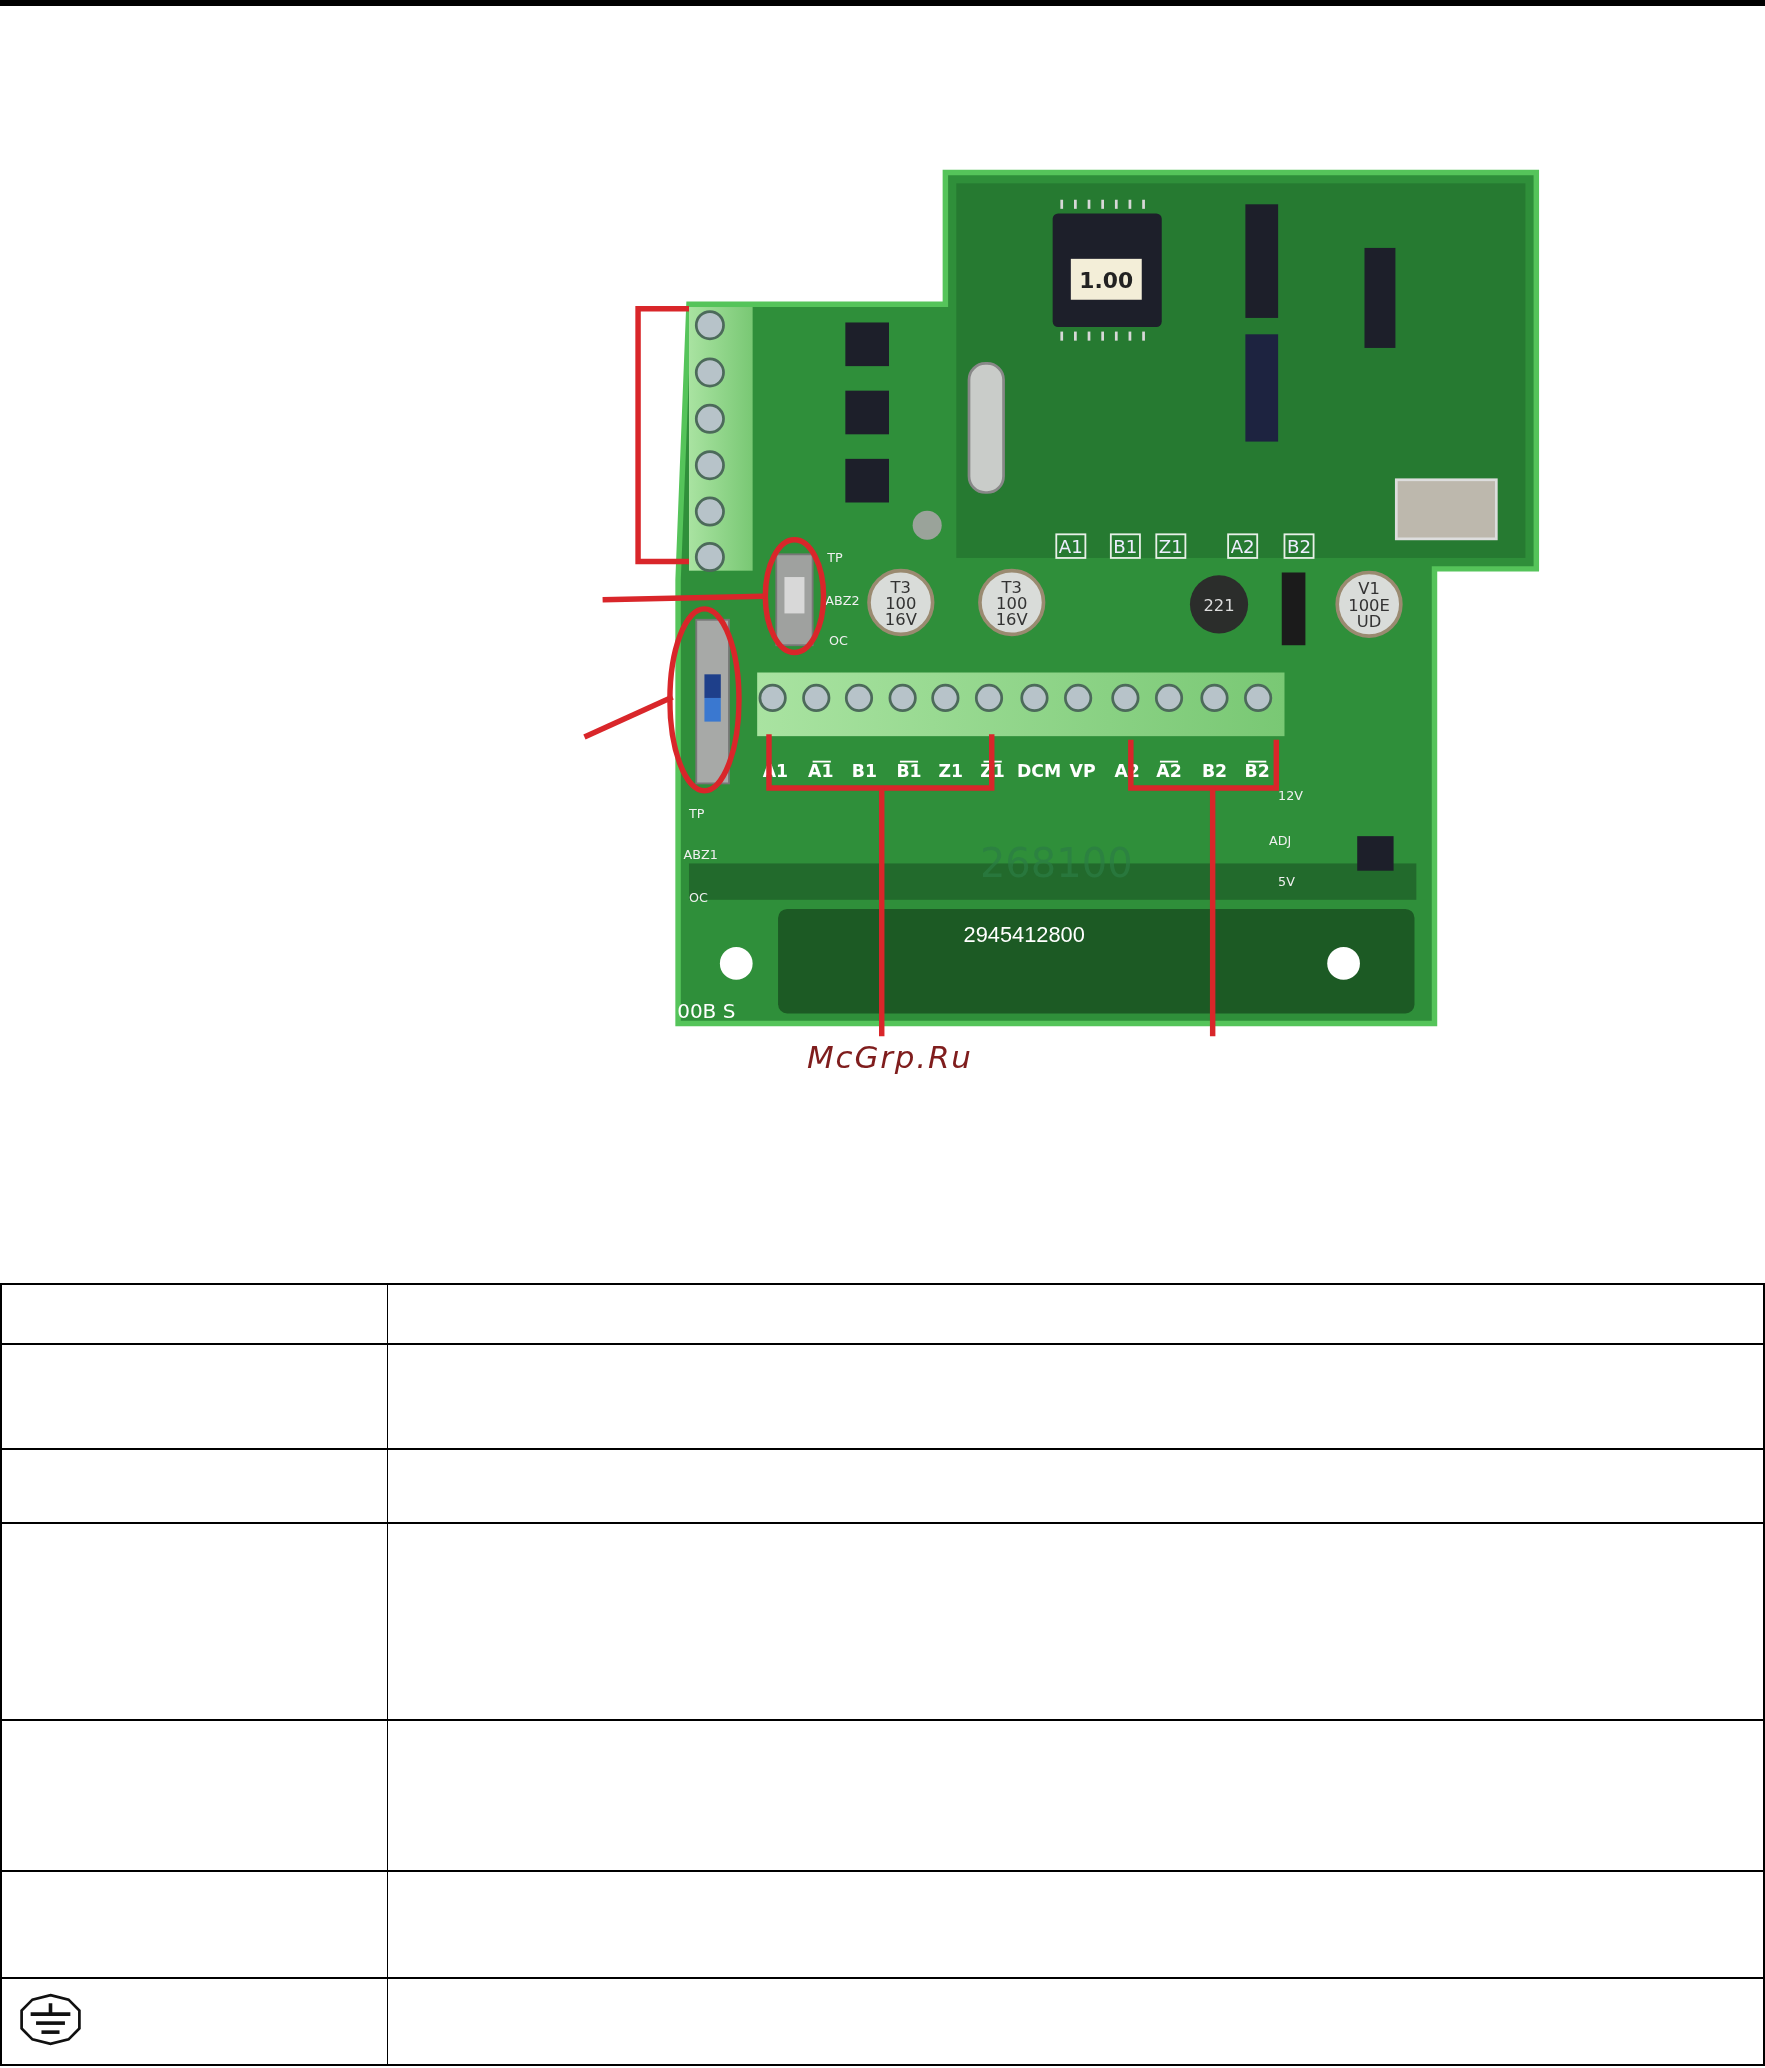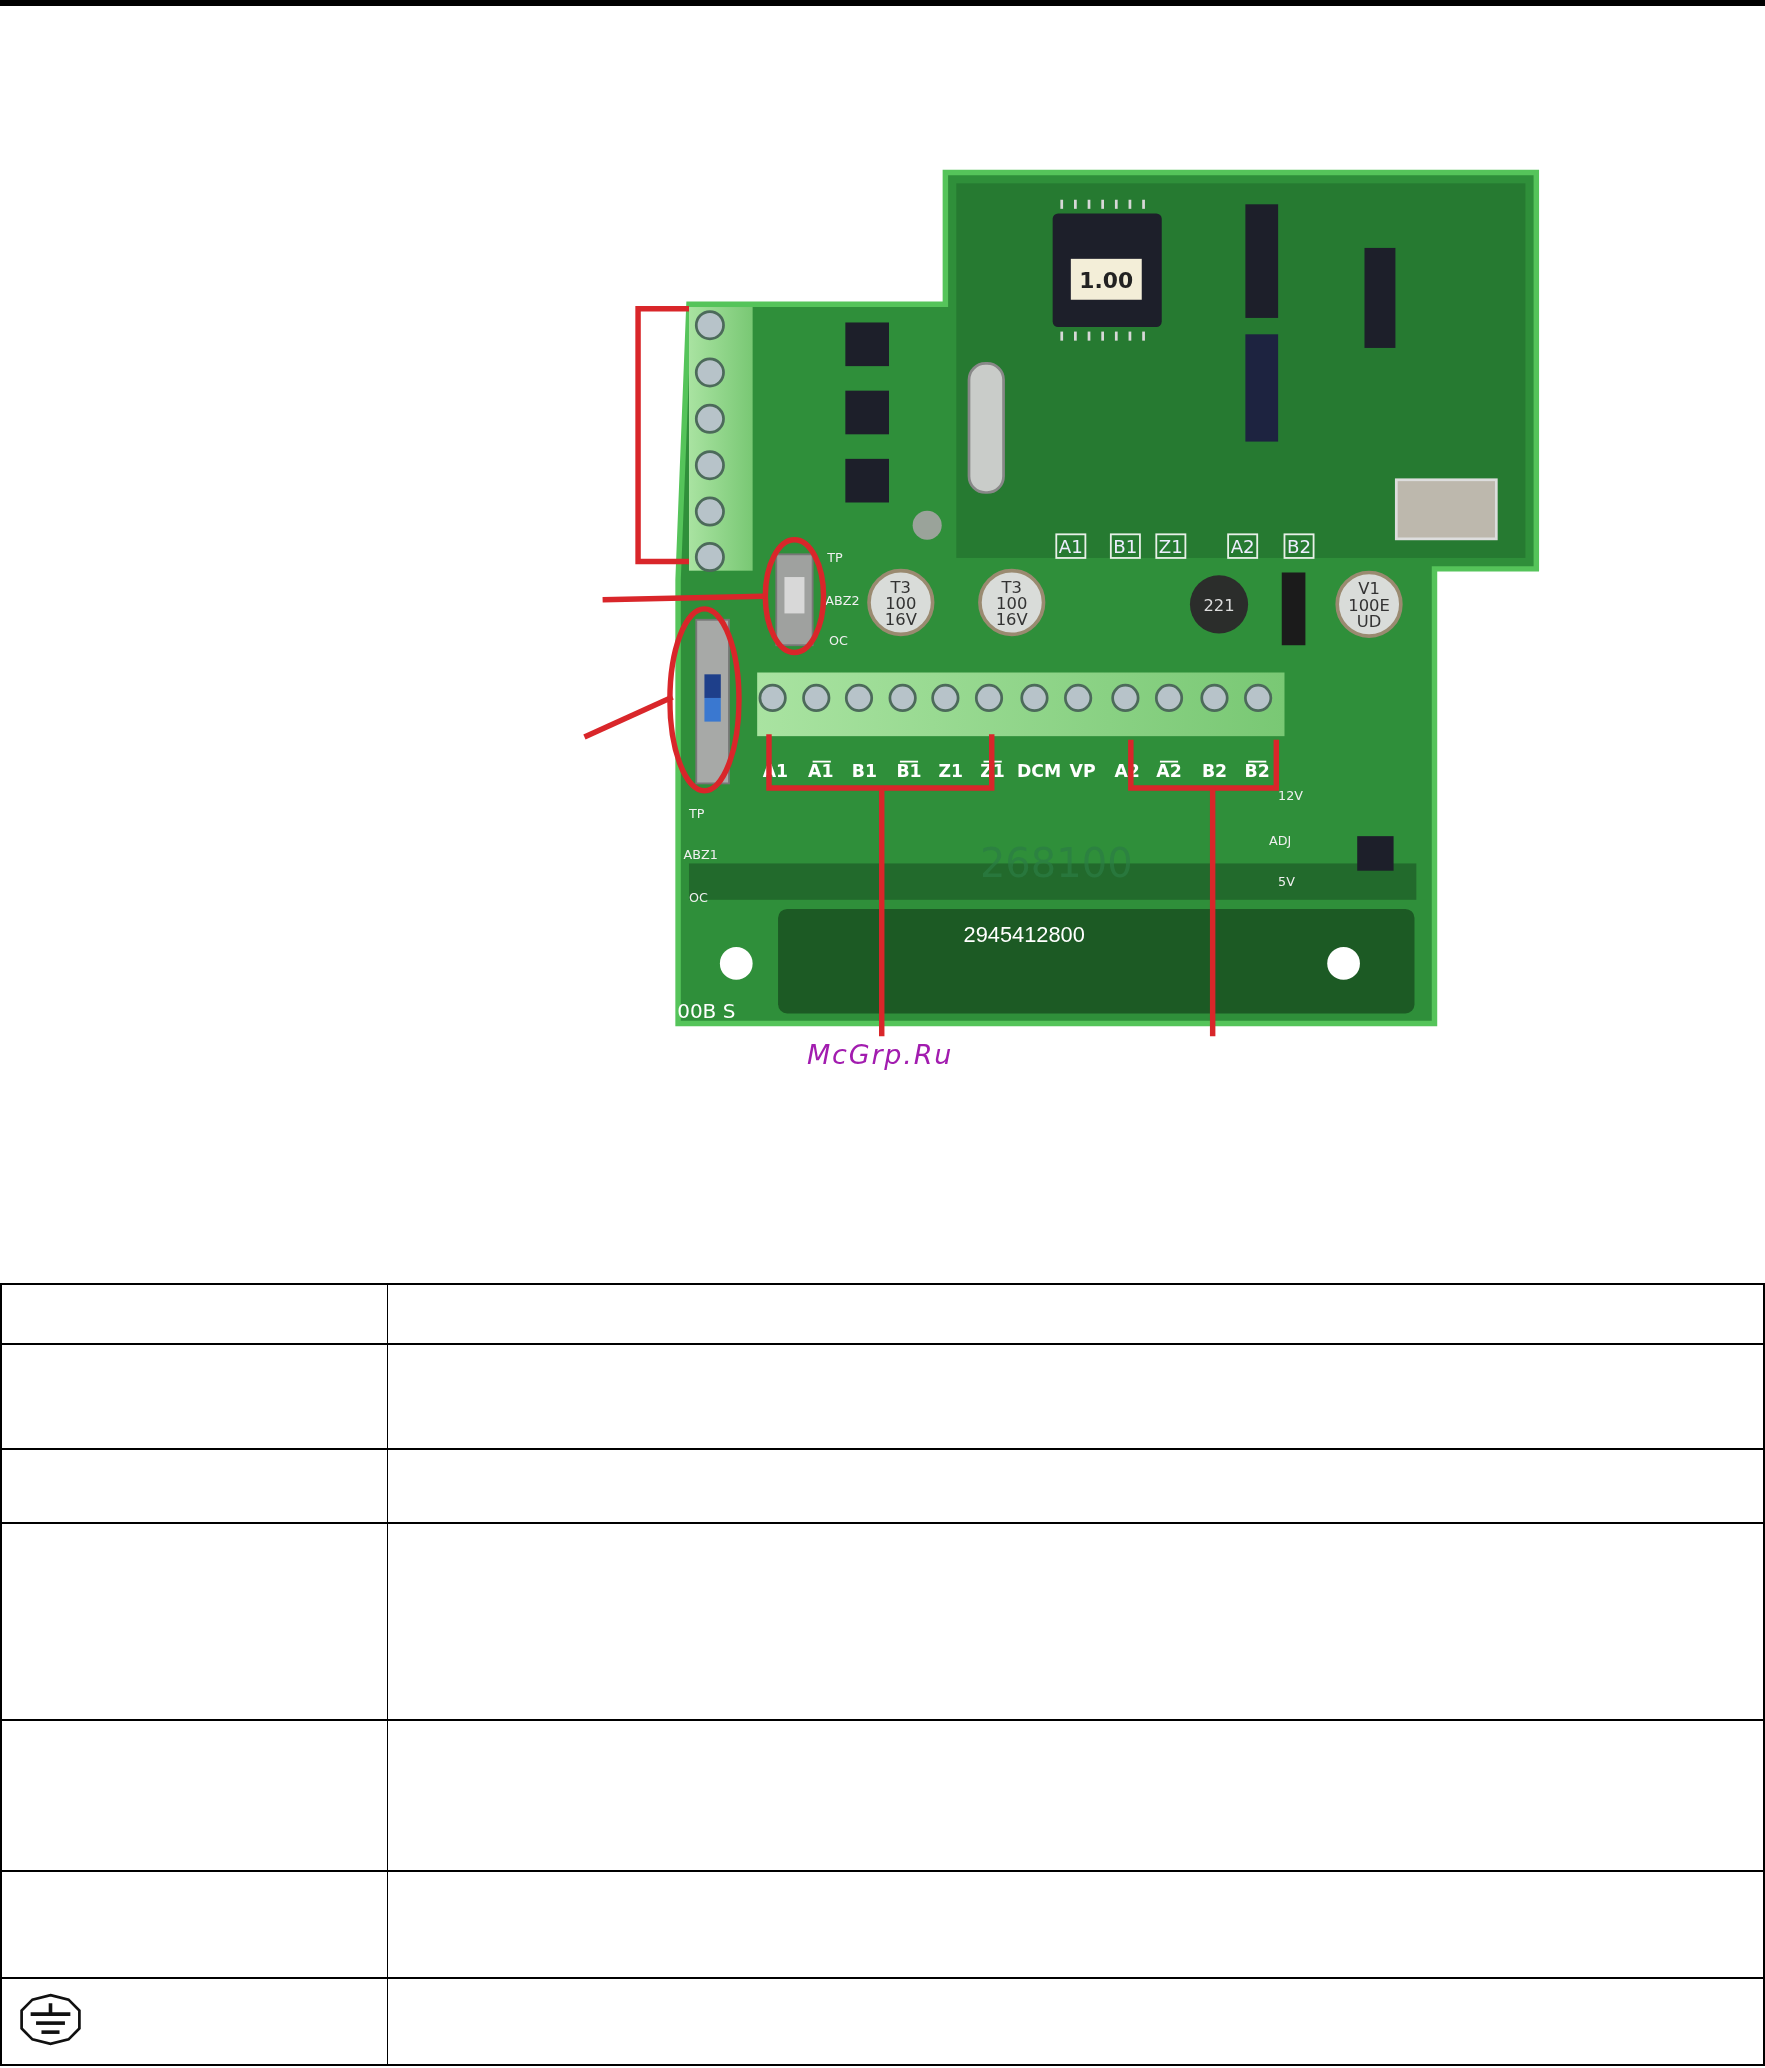--- a/index.html
+++ b/index.html
@@ -1,20 +1,20 @@
 <!DOCTYPE html>
 <html style="font-size:14.5px"><head>
 <meta charset="utf-8">
 <style>
   html, body { margin:0; padding:0; background:#ffffff; }
   body { width:1766px; height:2068px; position:relative; overflow:hidden; font-family:"DejaVu Sans", sans-serif; }
   .topbar { position:absolute; left:0; top:0; width:1766px; height:5.5px; background:#000; }
   .figure { position:absolute; left:16px; top:0; width:1728px; height:1091px;margin-top:27px; }
   .figure svg { position:absolute; left:0; top:0; }
-  .watermark { position:absolute; left:791px; top:1012px; font-family:"DejaVu Sans", sans-serif; font-style:italic; font-size:27px; color:#a21caf; letter-spacing:1.8px; }
+  .watermark { position:absolute; left:791px; top:1012px; font-family:"DejaVu Sans", sans-serif; font-style:italic; font-size:31px; color:#7f1d1d; letter-spacing:1.8px; }
   table.spec { position:absolute; left:0; top:1283px; width:1765px; border-collapse:collapse; table-layout:fixed; }
   table.spec td { border:2.7px solid #000; padding:0; vertical-align:middle; font-family:"Liberation Sans", sans-serif; font-size:20px; }
   table.spec td.c1 { width:385px; border-right-width:1.8px; }
   table.spec td.c2 { border-left-width:1.8px; }
   .gnd { display:inline-block; margin-left:16.4px; }
 </style>
 </head>
 <body>
 
 <div class="topbar"></div>

